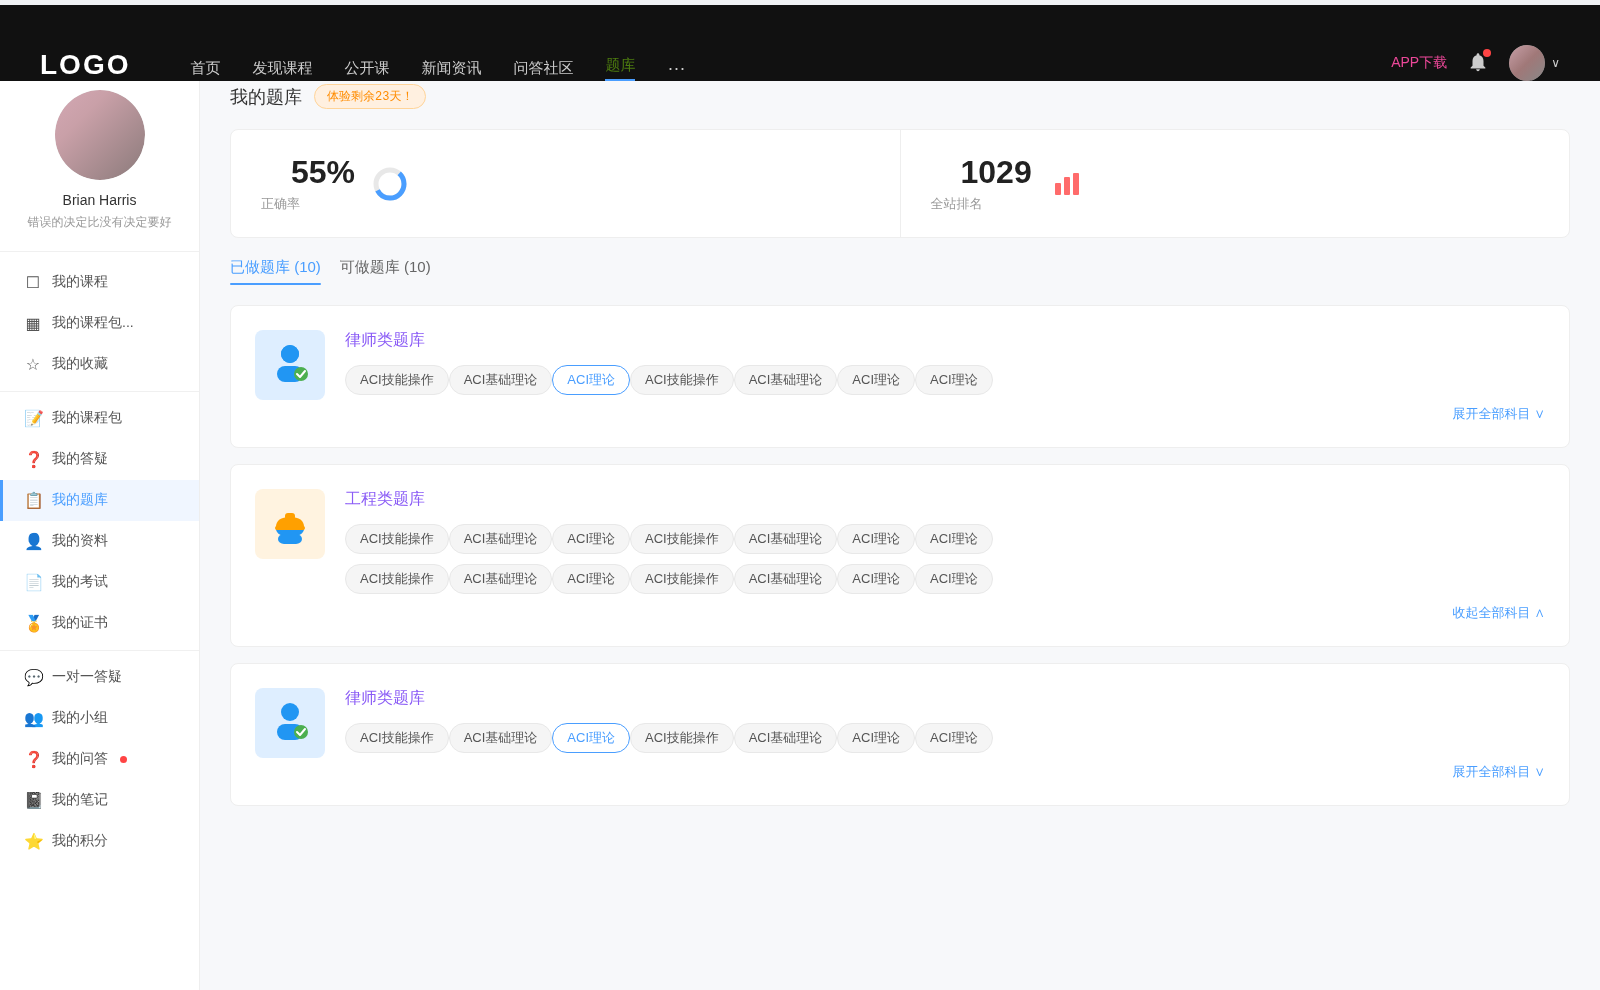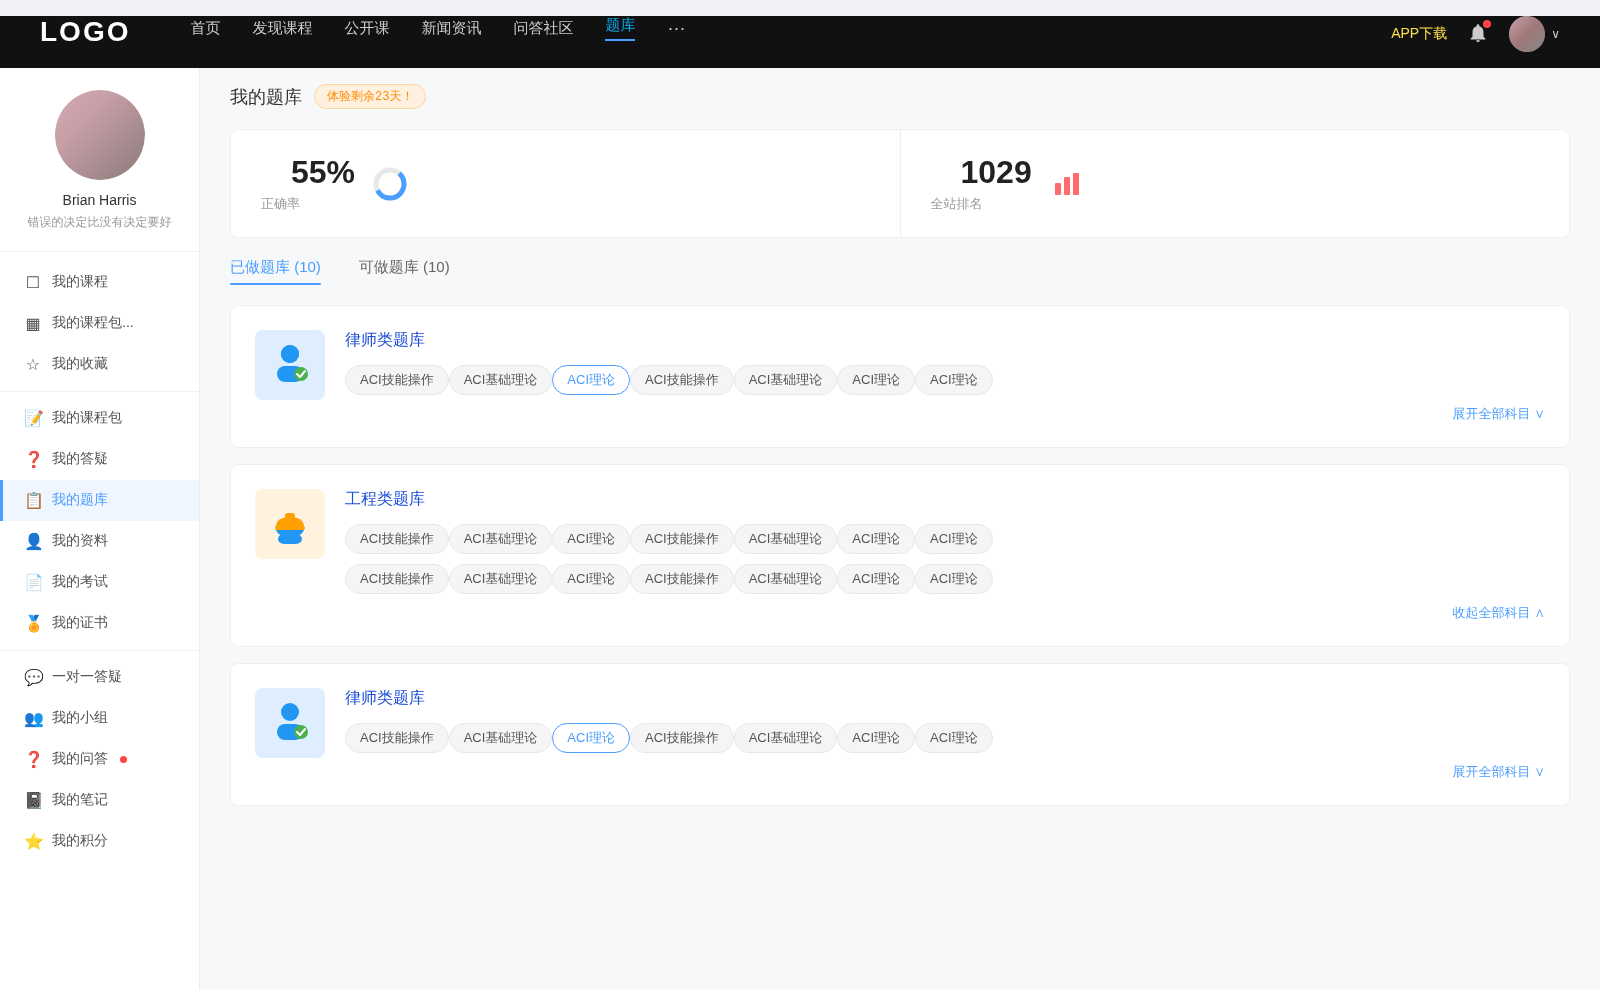--- a/index.html
+++ b/index.html
@@ -1,26 +1,26 @@
 <!DOCTYPE html>
 <html><head>
   <meta charset="utf-8">
   <style>
     * { box-sizing: border-box; margin: 0; padding: 0; }
     body { font-family: -apple-system, BlinkMacSystemFont, 'PingFang SC', 'Microsoft YaHei', sans-serif; background: #f0f2f5; color: #333; font-size: 14px; }
 
     
-    .header { background: #111; height: 52px; display: flex; align-items: flex-start; padding: 0 40px; position: fixed; top: 16px; left: 0; right: 0; z-index: 100; }
+    .header { background: #111; height: 76px; display: flex; align-items: flex-end; padding: 0 40px; position: fixed; top: 5px; left: 0; right: 0; z-index: 100; }
     .logo { color: #fff; font-size: 28px; font-weight: bold; letter-spacing: 2px; margin-right: 60px; }
     .nav { display: flex; align-items: center; gap: 32px; flex: 1; }
     .nav-item { color: #ccc; font-size: 15px; cursor: pointer; text-decoration: none; }
-    .nav-item.active { color: #0ea5e9; border-bottom: 2px solid #4a9eff; padding-bottom: 4px; }
+    .nav-item.active { color: #4d7c0f; border-bottom: 2px solid #4a9eff; padding-bottom: 4px; }
     .nav-dots { color: #ccc; font-size: 18px; cursor: pointer; }
     .header-right { display: flex; align-items: center; gap: 20px; margin-left: auto; }
-    .app-download { color: #fde047; font-size: 14px; cursor: pointer; }
+    .app-download { color: #ec4899; font-size: 14px; cursor: pointer; }
     .bell-icon { position: relative; cursor: pointer; }
     .bell-icon svg { fill: #ccc; }
     .bell-dot { position: absolute; top: -2px; right: -2px; width: 8px; height: 8px; background: #ff4444; border-radius: 50%; }
     .avatar-wrap { display: flex; align-items: center; gap: 6px; cursor: pointer; }
     .avatar { width: 36px; height: 36px; border-radius: 50%; background: #888; overflow: hidden; }
     .chevron { color: #ccc; font-size: 12px; }
 
     
     .page-wrap { display: flex; margin-top: 60px; min-height: calc(100vh - 60px); }
 
@@ -48,33 +48,33 @@
 
     
     .stats-row { display: flex; background: #fff; border-radius: 8px; margin-bottom: 20px; border: 1px solid #eee; }
     .stat-item { flex: 1; padding: 24px 30px; display: flex; align-items: center; gap: 16px; border-right: 1px solid #eee; }
     .stat-item:last-child { border-right: none; }
     .stat-value { font-size: 32px; font-weight: 600; color: #222; margin-left: 30px; }
     .stat-label { font-size: 13px; color: #999; margin-top: 4px; }
     .stat-icon { width: 38px; height: 38px; display: flex; align-items: center; justify-content: center; }
 
     
-    .tabs { display: flex; gap: 38px; margin-bottom: 20px; }
+    .tabs { display: flex; gap: 19px; margin-bottom: 20px; }
     .tab { font-size: 15px; color: #666; cursor: pointer; padding-bottom: 8px; position: relative; }
     .tab.active { color: #4a9eff; font-weight: 500; }
     .tab.active::after { content: ''; position: absolute; bottom: 0; left: 0; right: 0; height: 2px; background: #4a9eff; border-radius: 2px; }
 
     
     .bank-card { background: #fff; border-radius: 8px; margin-bottom: 16px; padding: 24px; border: 1px solid #eee; }
     .bank-card-header { display: flex; align-items: flex-start; gap: 20px; }
     .bank-icon { width: 70px; height: 70px; background: #e8f0fe; border-radius: 8px; display: flex; align-items: center; justify-content: center; flex-shrink: 0; }
     .bank-icon-lawyer { background: #deeeff; }
     .bank-icon-engineer { background: #fff3e0; }
     .bank-content { flex: 1; }
-    .bank-title { font-size: 16px; font-weight: 500; color: #1d4ed8; margin-bottom: 14px; }
+    .bank-title { font-size: 16px; font-weight: 500; color: #8b5cf6; margin-bottom: 14px; }
     .tags-row { display: flex; flex-wrap: wrap; margin-bottom: 10px; }
     .tag { padding: 5px 14px; border-radius: 20px; font-size: 13px; background: #f5f5f5; color: #555; cursor: pointer; border: 1px solid #e8e8e8; }
     .tag.active { background: #fff; color: #4a9eff; border-color: #4a9eff; }
     .expand-btn { text-align: right; color: #4a9eff; font-size: 13px; cursor: pointer; margin-top: 6px; }
     .collapse-btn { text-align: right; color: #4a9eff; font-size: 13px; cursor: pointer; margin-top: 6px; }
 
     
     .person-icon { width: 50px; height: 50px; }
 
     

